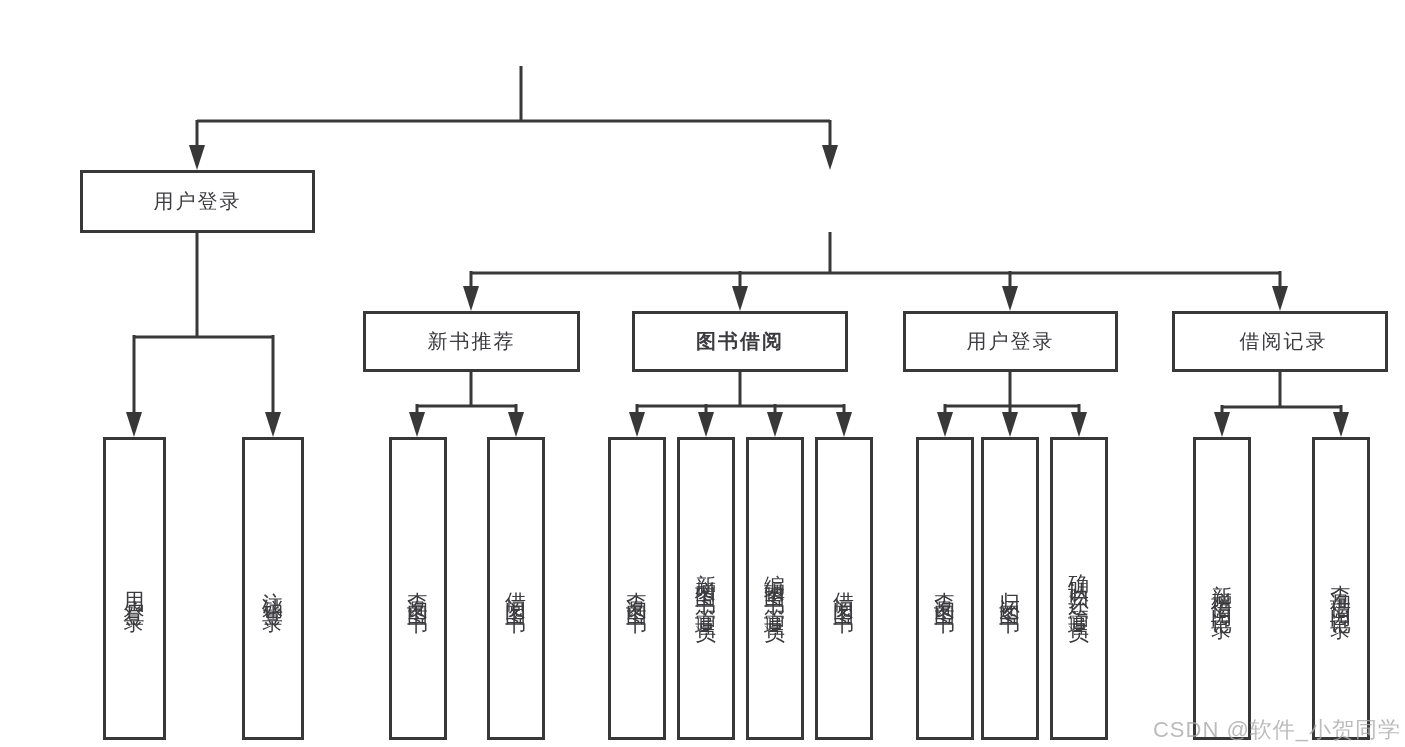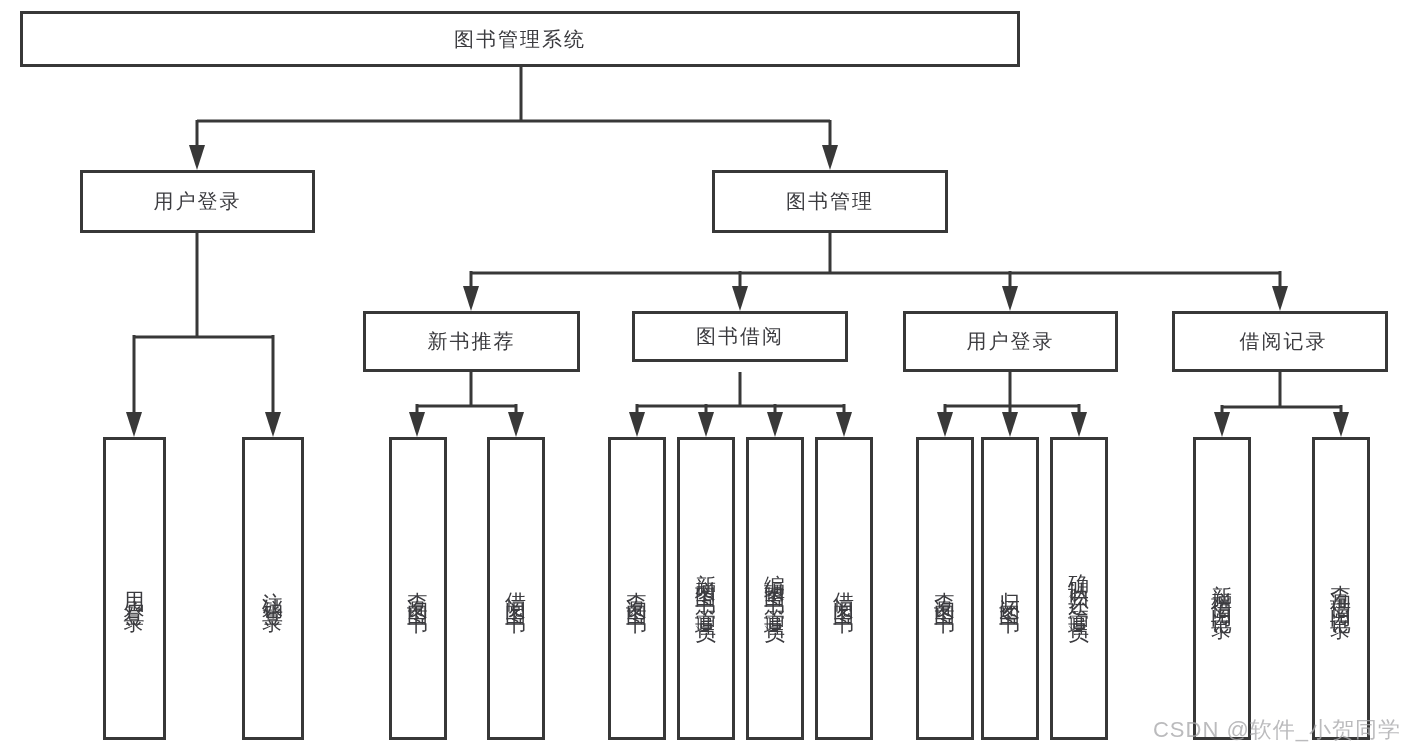--- a/index.html
+++ b/index.html
@@ -71,27 +71,25 @@
       <polygon points="767,412 783,412 775,437"></polygon>
       <polygon points="836,412 852,412 844,437"></polygon>
       <polygon points="937,412 953,412 945,437"></polygon>
       <polygon points="1002,412 1018,412 1010,437"></polygon>
       <polygon points="1071,412 1087,412 1079,437"></polygon>
       <polygon points="1214,412 1230,412 1222,437"></polygon>
       <polygon points="1333,412 1349,412 1341,437"></polygon>
     </g>
   </svg>
 
-  <div class="box h" style="left:20px;top:11px;width:1000px;height:56px;">图书管理系统</div>
 
   <div class="box h" style="left:80px;top:170px;width:235px;height:63px;">用户登录</div>
-  <div class="box h" style="left:712px;top:170px;width:236px;height:63px;">图书管理</div>
 
   <div class="box h" style="left:363px;top:311px;width:217px;height:61px;text-align:center;">新书推荐</div>
-  <div class="box h" style="left:632px;top:311px;width:216px;height:51px;">图书借阅</div>
+  <div class="box h" style="left:632px;top:311px;width:216px;height:61px;font-weight:bold;">图书借阅</div>
   <div class="box h" style="left:903px;top:311px;width:215px;height:61px;">用户登录</div>
   <div class="box h" style="left:1172px;top:311px;width:216px;height:61px;padding-left:7px;">借阅记录</div>
 
   <div class="box v" style="left:103px;top:437px;width:63px;height:303px;">用户登录</div>
   <div class="box v" style="left:242px;top:437px;width:62px;height:303px;">注销登录</div>
 
   <div class="box v" style="left:389px;top:437px;width:58px;height:303px;">查询图书</div>
   <div class="box v" style="left:487px;top:437px;width:58px;height:303px;">借阅图书</div>
 
   <div class="box v" style="left:608px;top:437px;width:58px;height:303px;">查询图书</div>

